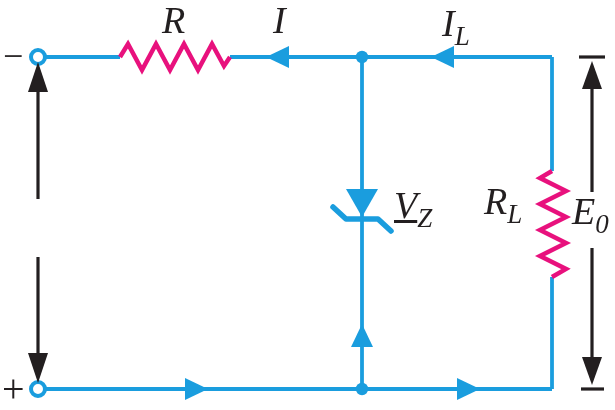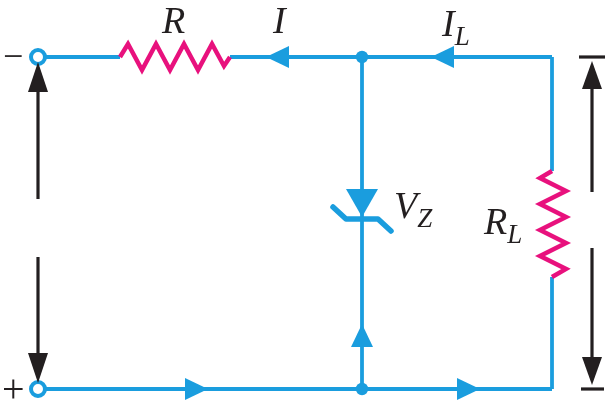--- a/index.html
+++ b/index.html
@@ -74,19 +74,20 @@
   <span class="sign" style="left:3px;top:38px;font-size:36px;">−</span>
   <span class="sign" style="left:2px;top:369px;font-size:40px;">+</span>
 
 
   <span class="lbl" style="left:162px;top:1px;"><span>R</span></span>
 
   <span class="lbl" style="left:273px;top:1px;"><span>I</span></span>
 
   <span class="lbl" style="left:442px;top:4px;"><span>I</span><span class="sub">L</span></span>
 
-  <span class="lbl" style="left:394px;top:186px;"><span>V</span><span class="sub">Z</span></span>
+  <span class="lbl" style="left:394px;top:186px;text-decoration:underline;"><span>V</span><span class="sub">Z</span></span>
 
 
-  <span class="lbl" style="left:484px;top:202px;"><span>R</span><span class="sub">L</span></span>
+  <span class="lbl" style="left:484px;top:182px;"><span>R</span><span class="sub">L</span></span>
 
+  <span class="lbl" style="left:572px;top:192px;"><span>E</span><span class="sub">0</span></span>
 
 </div>
 
 </body></html>

